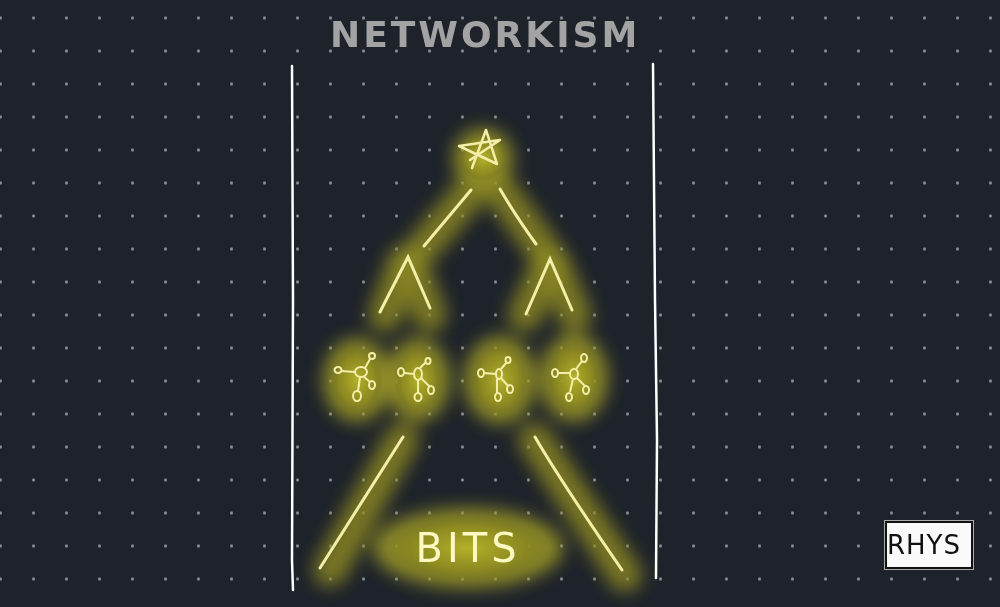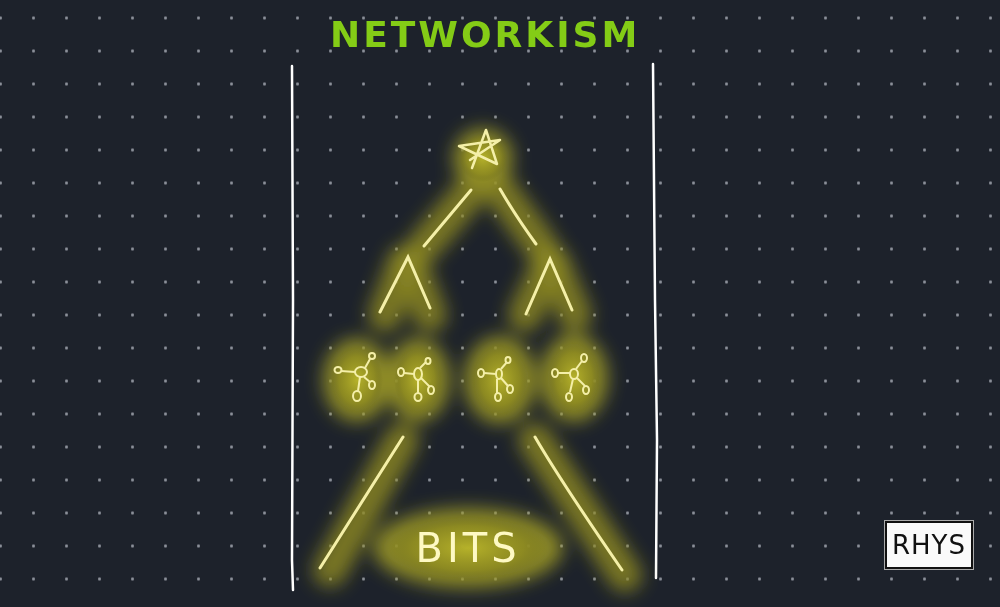--- a/index.html
+++ b/index.html
@@ -8,32 +8,32 @@
     background-color:#1d222b;
     background-image: radial-gradient(circle, #8a8f98 1.3px, transparent 1.6px);
     background-size:33px 33px;
     background-position:-16px 1.5px;
     position:relative;
     font-family:"DejaVu Sans", sans-serif;
   }
   .layer { position:absolute; left:0; top:0; }
   .title {
     position:absolute; left:330px; top:14px; width:280px; text-align:center;
-    color:#84cc16; font-size:36px; letter-spacing:3px; font-weight:bold;
+    color:#a3a3a3; font-size:36px; letter-spacing:3px; font-weight:bold;
     font-family:"DejaVu Sans", sans-serif;
   }
   .bits {
     position:absolute; left:408px; top:525px; width:120px; text-align:center;
     color:#fef9c3; font-size:40px; letter-spacing:4px;
     font-family:"DejaVu Sans", sans-serif;
   }
   .sig {
     position:absolute; left:885px; top:521px; width:88px; height:48px;
     background:#fafafa; border:2px solid #111; outline:1px solid #aaa;
-    box-sizing:border-box; display:flex; align-items:center; justify-content:center;
+    box-sizing:border-box; display:flex; align-items:center; 
     color:#111; font-size:26px; letter-spacing:1px;
     font-family:"DejaVu Sans", sans-serif;
   }
 </style>
 </head>
 <body>
 
 <svg class="layer" width="1000" height="607" viewBox="0 0 1000 607">
   <defs>
     <filter id="blur" x="-50%" y="-50%" width="200%" height="200%">

